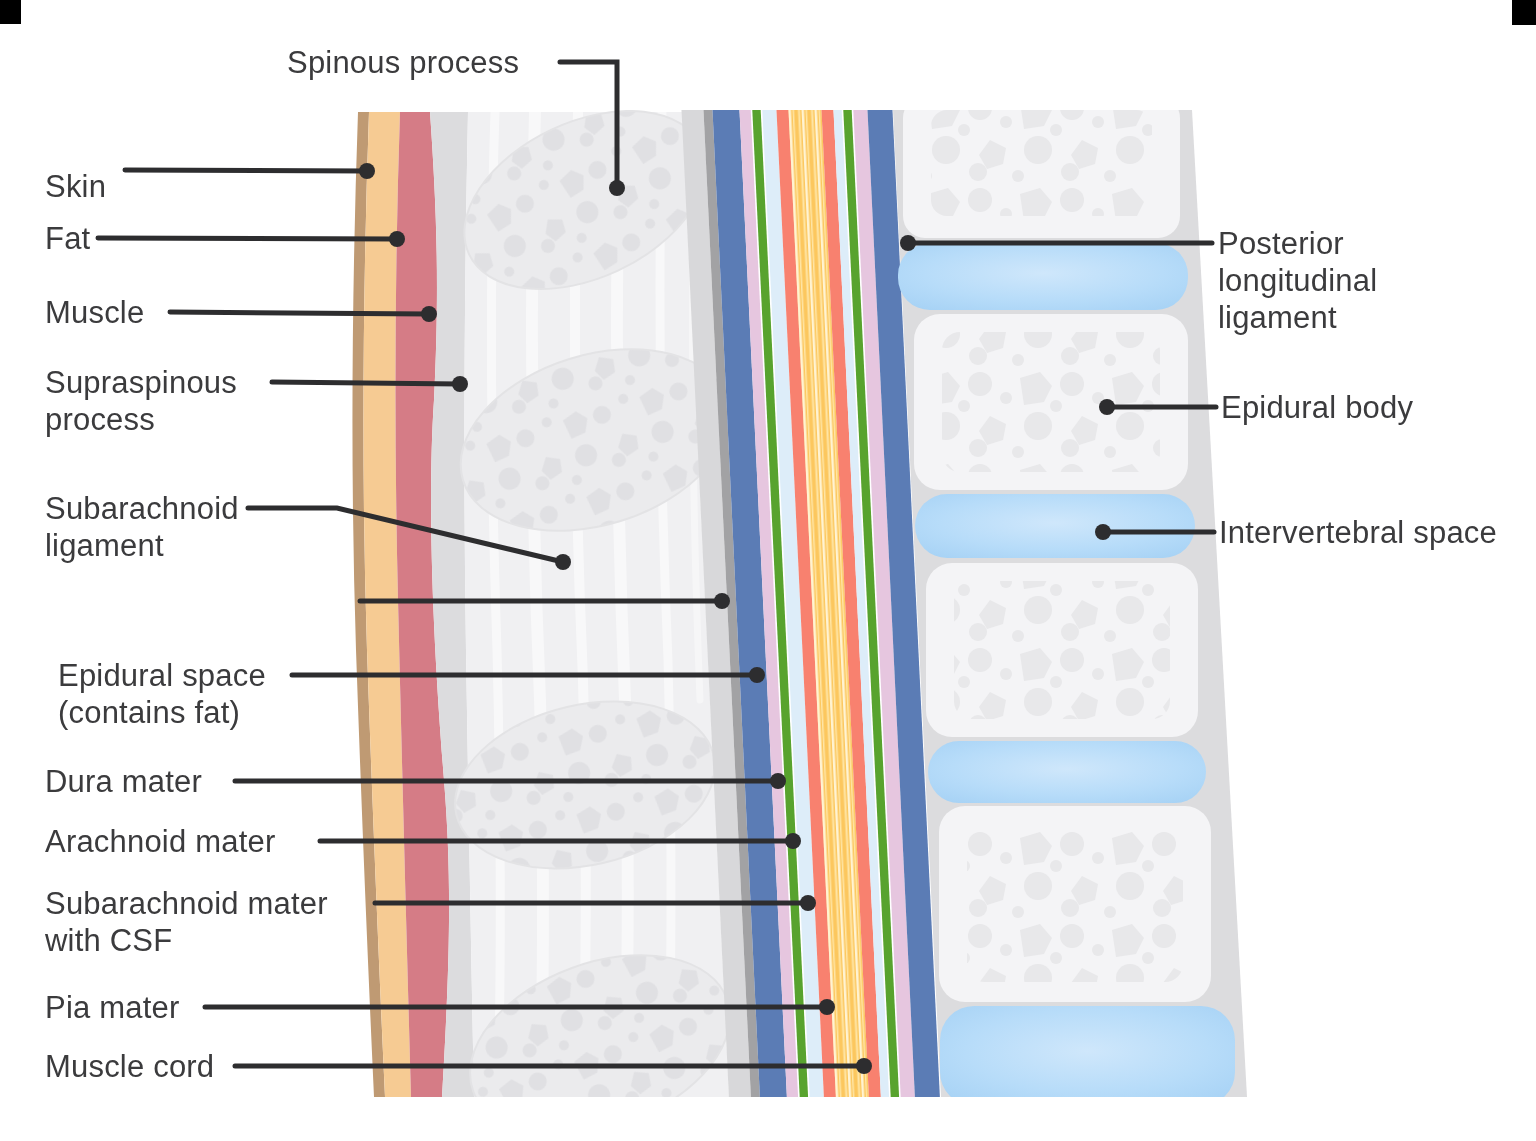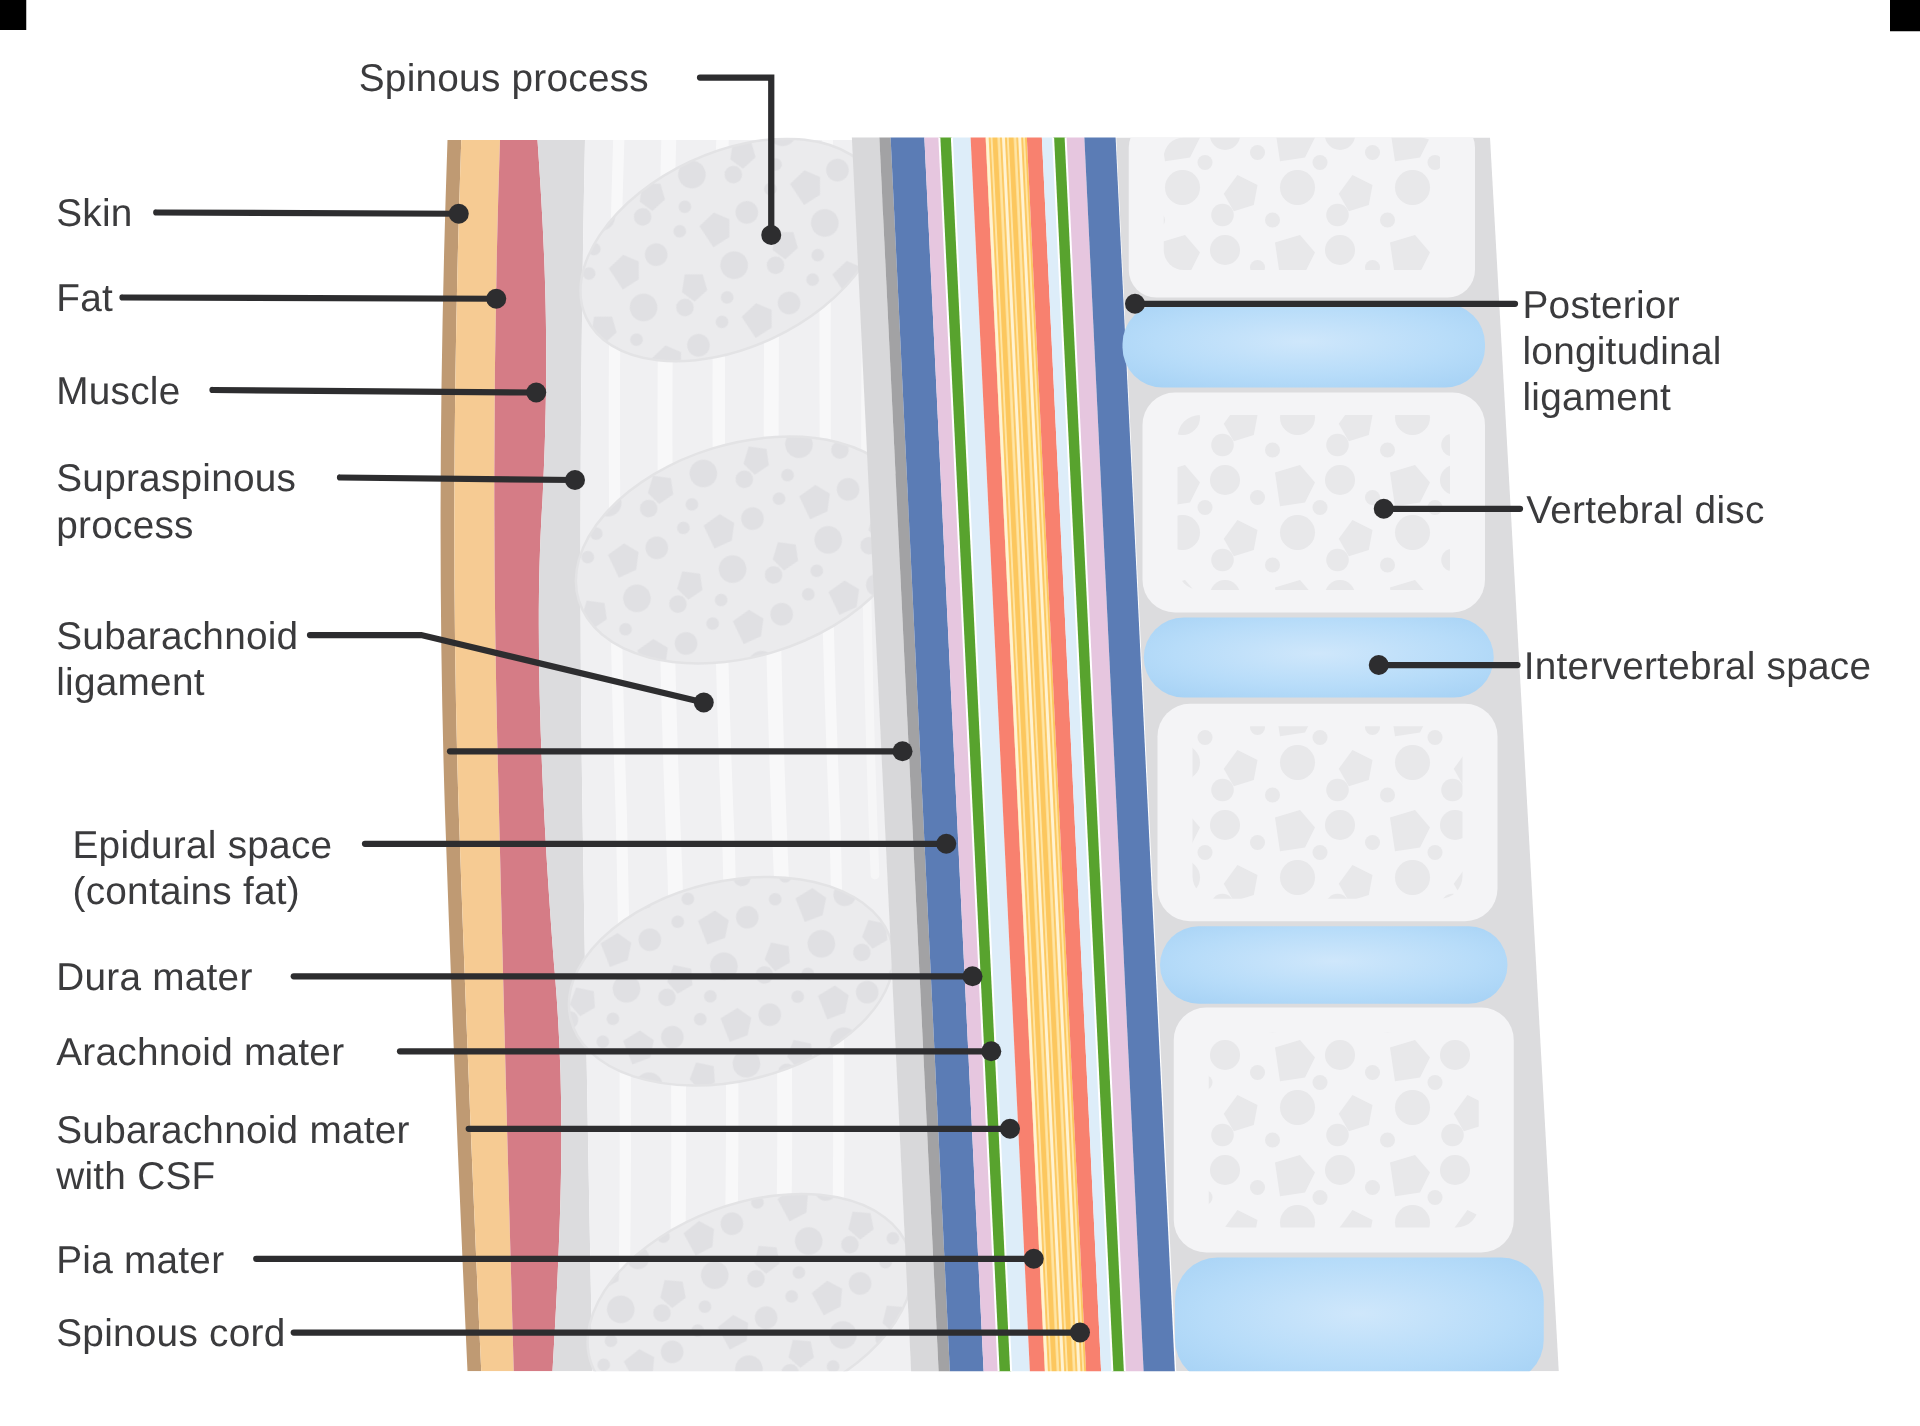--- a/index.html
+++ b/index.html
@@ -206,28 +206,28 @@
           <circle cx="1107" cy="407" r="8" stroke="none"></circle>
         </g>
       <g>
           <line x1="1103" y1="532" x2="1214" y2="532"></line>
           <circle cx="1103" cy="532" r="8" stroke="none"></circle>
         </g>
     </g>
   </svg>
 
   <div class="lbl nowrap" style="left:287px;top:44px">Spinous process</div>
-  <div class="lbl nowrap" style="left:45px;top:152px">Skin</div>
+  <div class="lbl nowrap" style="left:45px;top:168px">Skin</div>
   <div class="lbl nowrap" style="left:45px;top:220px">Fat</div>
   <div class="lbl nowrap" style="left:45px;top:294px">Muscle</div>
   <div class="lbl" style="left:45px;top:364px;width:250px">Supraspinous process</div>
   <div class="lbl" style="left:45px;top:490px;width:250px">Subarachnoid ligament</div>
   <div class="lbl" style="left:58px;top:657px;width:280px">Epidural space (contains fat)</div>
   <div class="lbl nowrap" style="left:45px;top:763px">Dura mater</div>
   <div class="lbl nowrap" style="left:45px;top:823px">Arachnoid mater</div>
   <div class="lbl" style="left:45px;top:885px;width:330px">Subarachnoid mater with CSF</div>
   <div class="lbl nowrap" style="left:45px;top:989px">Pia mater</div>
-  <div class="lbl nowrap" style="left:45px;top:1048px">Spinous cord</div>
+  <div class="lbl nowrap" style="left:45px;top:1048px">Muscle cord</div>
   <div class="lbl" style="left:1218px;top:225px;width:210px">Posterior longitudinal ligament</div>
-  <div class="lbl nowrap" style="left:1221px;top:389px">Vertebral disc</div>
+  <div class="lbl nowrap" style="left:1221px;top:389px">Epidural body</div>
   <div class="lbl nowrap" style="left:1219px;top:514px">Intervertebral space</div>
 
 </div>
 
 </body></html>

